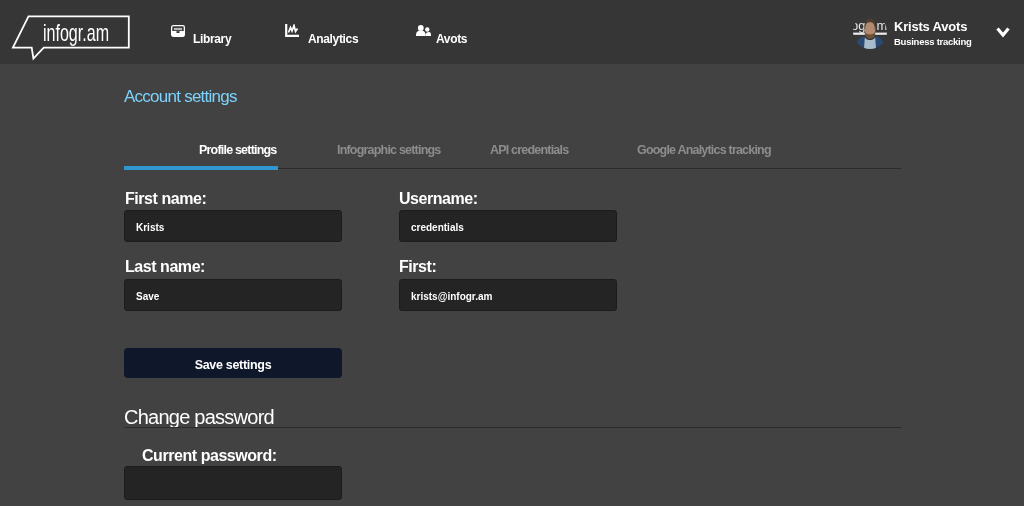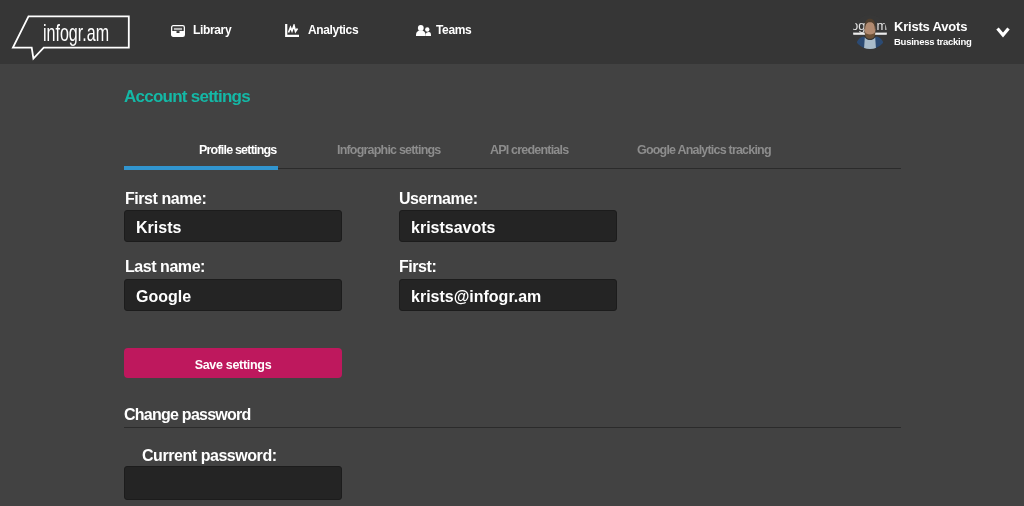--- a/index.html
+++ b/index.html
@@ -4,40 +4,40 @@
 <style>
   * { margin:0; padding:0; box-sizing:border-box; }
   html,body { width:1024px; height:506px; overflow:hidden; }
   body { font-family:"Liberation Sans", sans-serif; background:#424242; position:relative; }
   .abs { position:absolute; }
 
   
   #nav { position:absolute; left:0; top:0; width:1024px; height:64px; background:#363636; }
 
   .navitem { position:absolute; top:0; height:64px; color:#fff; font-weight:bold; font-size:12px; letter-spacing:-0.35px; }
-  .navtext { position:absolute; top:23px; }
+  .navtext { position:absolute; top:32px; }
 
   
   #uname { position:absolute; left:894px; top:19px; color:#fff; font-weight:bold; font-size:13px; letter-spacing:-0.2px; }
   #uacct { position:absolute; left:894px; top:36px; color:#fff; font-weight:bold; font-size:9.5px; letter-spacing:-0.25px; }
 
   
-  #h1 { position:absolute; left:124px; top:87px; color:#14b8a6; font-weight:bold; font-size:17px; letter-spacing:-0.75px; }
+  #h1 { position:absolute; left:124px; top:87px; color:#7dd3fc; font-weight:normal; font-size:17px; letter-spacing:-0.75px; }
 
   .tab { position:absolute; top:143px; font-size:12.5px; font-weight:bold; letter-spacing:-0.8px; color:#8d8d8d;padding-left:36px; }
   .tab.active { color:#fff; }
   #tabline { position:absolute; left:124px; top:167.5px; width:777px; height:1px; background:#2b2b2b; }
   #tabblue { position:absolute; left:124px; top:166px; width:154px; height:3.5px; background:#3195cf; }
 
   .lbl { position:absolute; color:#fff; font-weight:bold; font-size:16px; letter-spacing:-0.45px; }
-  .inp { position:absolute; width:218px; height:32px; background:#242424; border:1px solid #1c1c1c; border-radius:3px; color:#fff; font-weight:bold; font-size:16px; line-height:33px; padding-left:11px; }
+  .inp { position:absolute; width:218px; height:32px; background:#242424; border:1px solid #1c1c1c; border-radius:3px; color:#fff; font-weight:bold; font-size:10px; line-height:33px; padding-left:11px; }
 
-  #savebtn { position:absolute; left:124px; top:347.5px; width:218px; height:30.5px; background:#be185d; border-radius:4px; color:#fff; font-weight:bold; font-size:12.5px; letter-spacing:-0.3px; text-align:center; line-height:35px; }
+  #savebtn { position:absolute; left:124px; top:347.5px; width:218px; height:30.5px; background:#0f172a; border-radius:4px; color:#fff; font-weight:bold; font-size:12.5px; letter-spacing:-0.3px; text-align:center; line-height:35px; }
 
-  #h2 { position:absolute; left:124px; top:406px; color:#fff; font-weight:bold; font-size:16px; letter-spacing:-0.75px; }
+  #h2 { position:absolute; left:124px; top:406px; color:#fff; font-weight:normal; font-size:20px; letter-spacing:-0.75px; }
   #hr2 { position:absolute; left:124px; top:427px; width:777px; height:1px; background:#2b2b2b; }
 </style>
 </head>
 <body>
 <div id="nav"></div>
 
 <svg class="abs" style="left:0;top:0" width="140" height="64" viewBox="0 0 140 64">
   <path d="M28.5 16.3 L128.8 16.3 L128.8 47.7 L43.7 47.7 L33.4 58.5 L31.7 47.7 L12.9 47.7 Z" fill="none" stroke="#fff" stroke-width="1.8" stroke-linejoin="miter"></path>
   <text x="43" y="41" font-size="24" fill="#fff" textLength="66" lengthAdjust="spacingAndGlyphs" font-family="Liberation Sans">infogr.am</text>
 </svg>
@@ -60,21 +60,21 @@
     <span class="navtext">Analytics</span>
   </div>
 
 <svg class="abs" style="left:416px;top:25px" width="15" height="11" viewBox="0 0 15 11">
   <circle cx="4.8" cy="2.9" r="2.9" fill="#fff"></circle>
   <path d="M0 11 v-1.4 c0-2.7 2.2-4.3 4.8-4.3 s4.8 1.6 4.8 4.3 V11 Z" fill="#fff"></path>
   <circle cx="11.3" cy="4.5" r="2.2" fill="#fff"></circle>
   <path d="M9.6 11 v-0.9 c0-1.9 1.5-3.1 3.3-3.1 1.4 0 2.1 1.1 2.1 3.1 V11 Z" fill="#fff"></path>
 </svg>
 <div class="navitem" style="left:436px">
-    <span class="navtext">Teams</span>
+    <span class="navtext">Avots</span>
   </div>
 
 <svg class="abs" style="left:853px;top:15px" width="34" height="34" viewBox="0 0 34 34">
   <defs>
       <clipPath id="ac">
         <circle cx="17" cy="17" r="17"></circle>
       </clipPath>
     </defs>
   <g clip-path="url(#ac)">
     <rect width="34" height="34" fill="#373737"></rect>
@@ -101,24 +101,24 @@
 <div class="tab active" style="left:163px">Profile settings</div>
 <div class="tab" style="left:301px">Infographic settings</div>
 <div class="tab" style="left:454px">API credentials</div>
 <div class="tab" style="left:601px">Google Analytics tracking</div>
 <div id="tabline"></div>
 <div id="tabblue"></div>
 
 <div class="lbl" style="left:125px;top:189.5px">First name:</div>
 <div class="inp" style="left:124px;top:210px">Krists</div>
 <div class="lbl" style="left:399px;top:189.5px">Username:</div>
-<div class="inp" style="left:399px;top:210px">kristsavots</div>
+<div class="inp" style="left:399px;top:210px">credentials</div>
 
 <div class="lbl" style="left:125px;top:257.5px">Last name:</div>
-<div class="inp" style="left:124px;top:279px">Google</div>
+<div class="inp" style="left:124px;top:279px">Save</div>
 <div class="lbl" style="left:399px;top:257.5px">First:</div>
 <div class="inp" style="left:399px;top:279px">krists@infogr.am</div>
 
 <div id="savebtn">Save settings</div>
 
 <div id="h2">Change password</div>
 <div id="hr2"></div>
 
 <div class="lbl" style="left:142px;top:446.5px">Current password:</div>
 <div class="inp" style="left:124px;top:466px;height:34px"></div>

